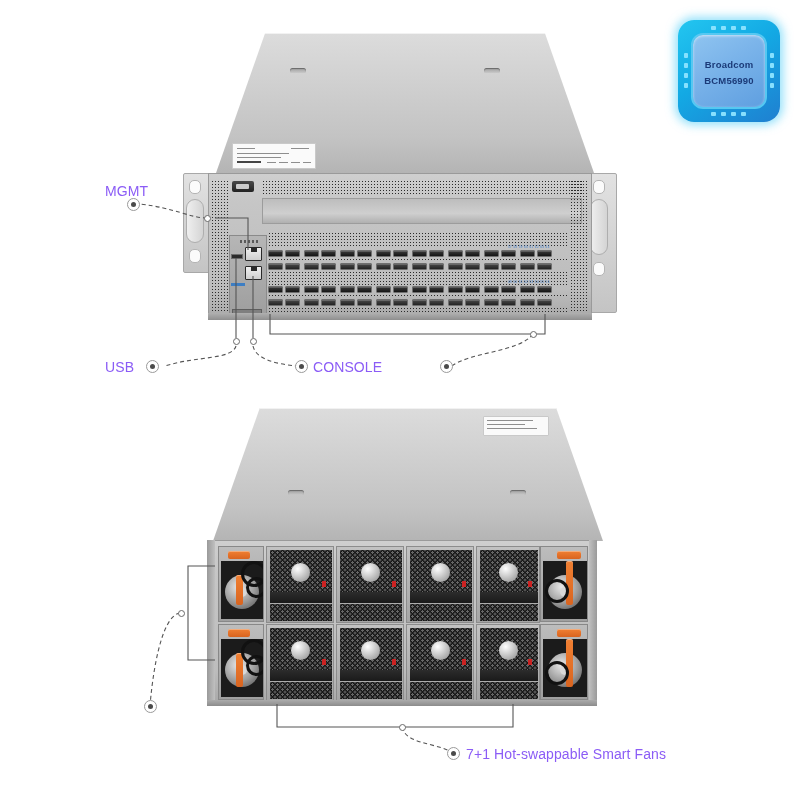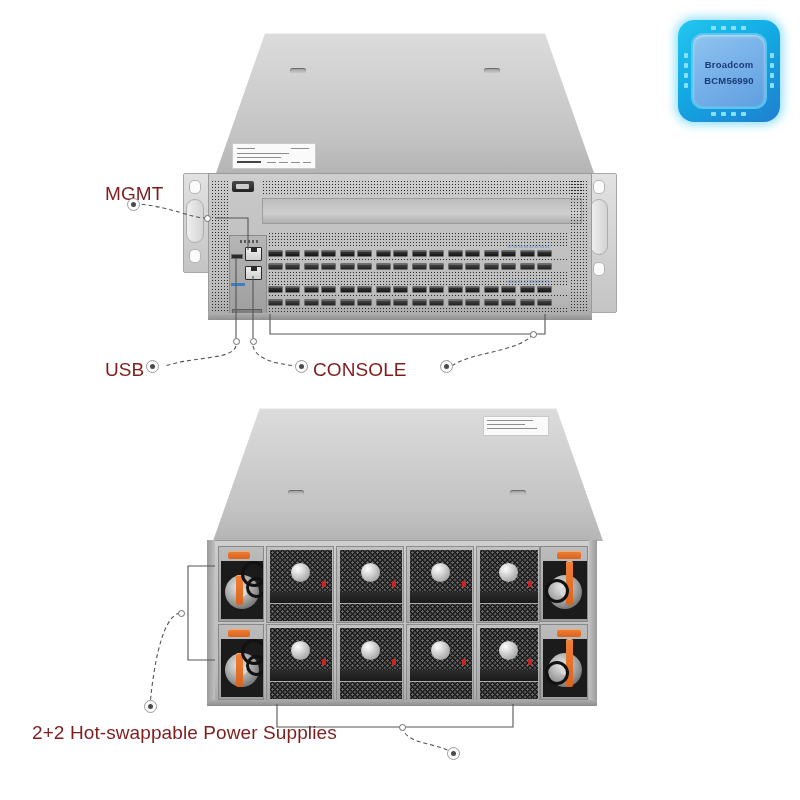--- a/index.html
+++ b/index.html
@@ -1,18 +1,18 @@
 <!DOCTYPE html>
 <html><head>
 <meta charset="utf-8">
 <style>
   html,body{margin:0;padding:0;background:#fff;}
   body{width:800px;height:800px;font-family:"Liberation Sans",sans-serif;color:#1d1d1d;overflow:hidden;position:relative;}
   #stage{position:relative;width:800px;height:800px;background:#ffffff;}
-  .lbl{position:absolute;font-size:19px;color:#7f1d1d;white-space:nowrap;letter-spacing:.1px;}
+  .lbl{position:absolute;font-size:14px;color:#8b5cf6;white-space:nowrap;letter-spacing:.1px;}
   .dot{position:absolute;width:13px;height:13px;border-radius:50%;
        border:1px solid #9a9a9a;background:#fff;box-sizing:border-box;}
   .dot::after{content:"";position:absolute;left:50%;top:50%;width:5px;height:5px;
        margin:-2.5px 0 0 -2.5px;border-radius:50%;background:#4b4b4b;}
   .node{position:absolute;width:7px;height:7px;border-radius:50%;border:1px solid #6a6a6a;background:#fff;box-sizing:border-box;}
   svg.lines{position:absolute;left:0;top:0;width:800px;height:800px;pointer-events:none;}
 
   
   #chip{position:absolute;left:678px;top:20px;width:102px;height:102px;}
   .chip-outer{position:absolute;inset:0;border-radius:16px;
@@ -518,17 +518,17 @@
 
   <div class="lbl" style="left:105px;top:359px;">USB</div>
   <div class="dot" style="left:146px;top:360px;"></div>
 
   <div class="dot" style="left:295px;top:360px;"></div>
   <div class="lbl" style="left:313px;top:359px;">CONSOLE</div>
 
   <div class="dot" style="left:440px;top:360px;"></div>
 
   <div class="dot" style="left:144px;top:700px;"></div>
-  <div class="lbl" style="left:32px;top:722px;">2+2 Hot-swappable Power Supplies</div>
 
   <div class="dot" style="left:447px;top:747px;"></div>
+  <div class="lbl" style="left:466px;top:746px;">7+1 Hot-swappable Smart Fans</div>
 
 </div>
 
 </body></html>

